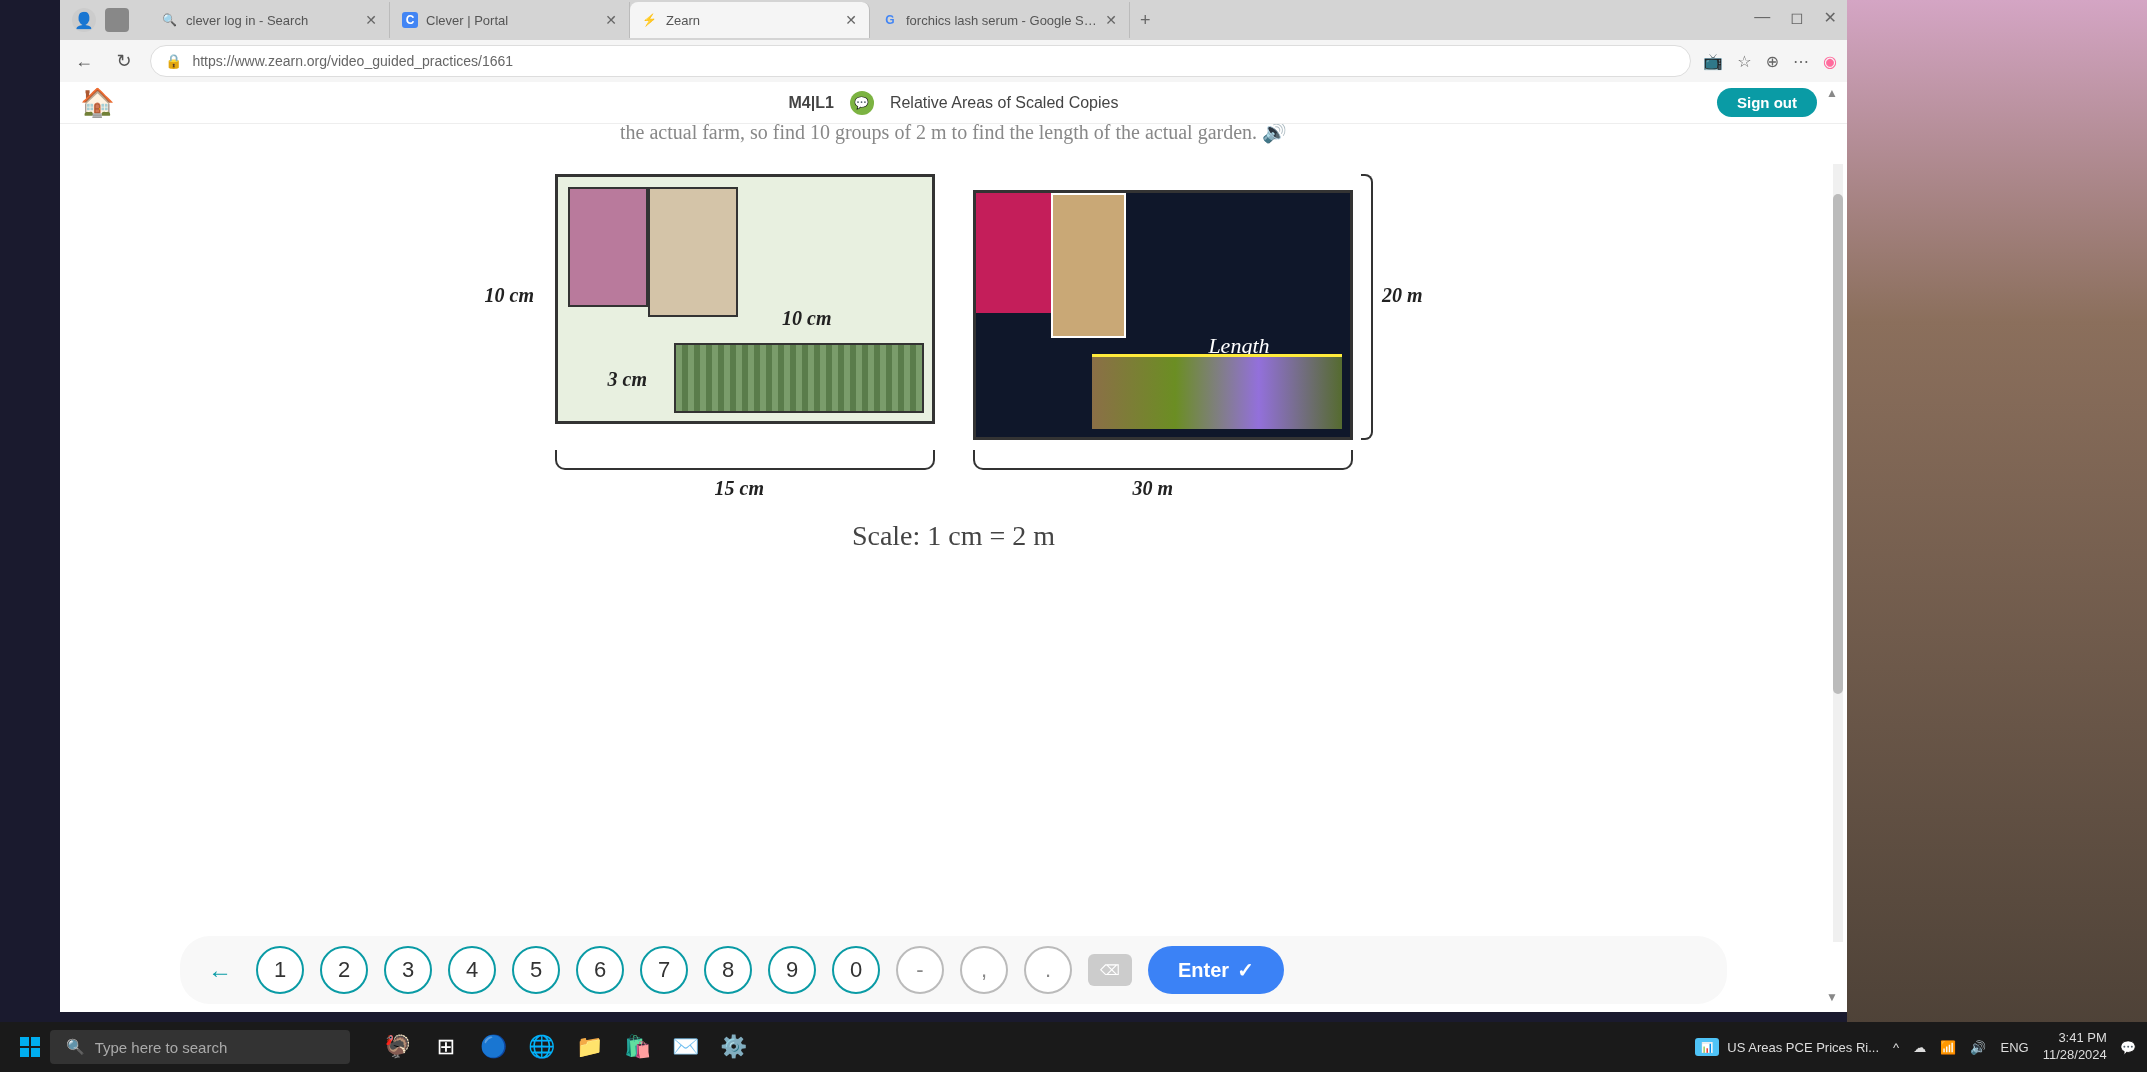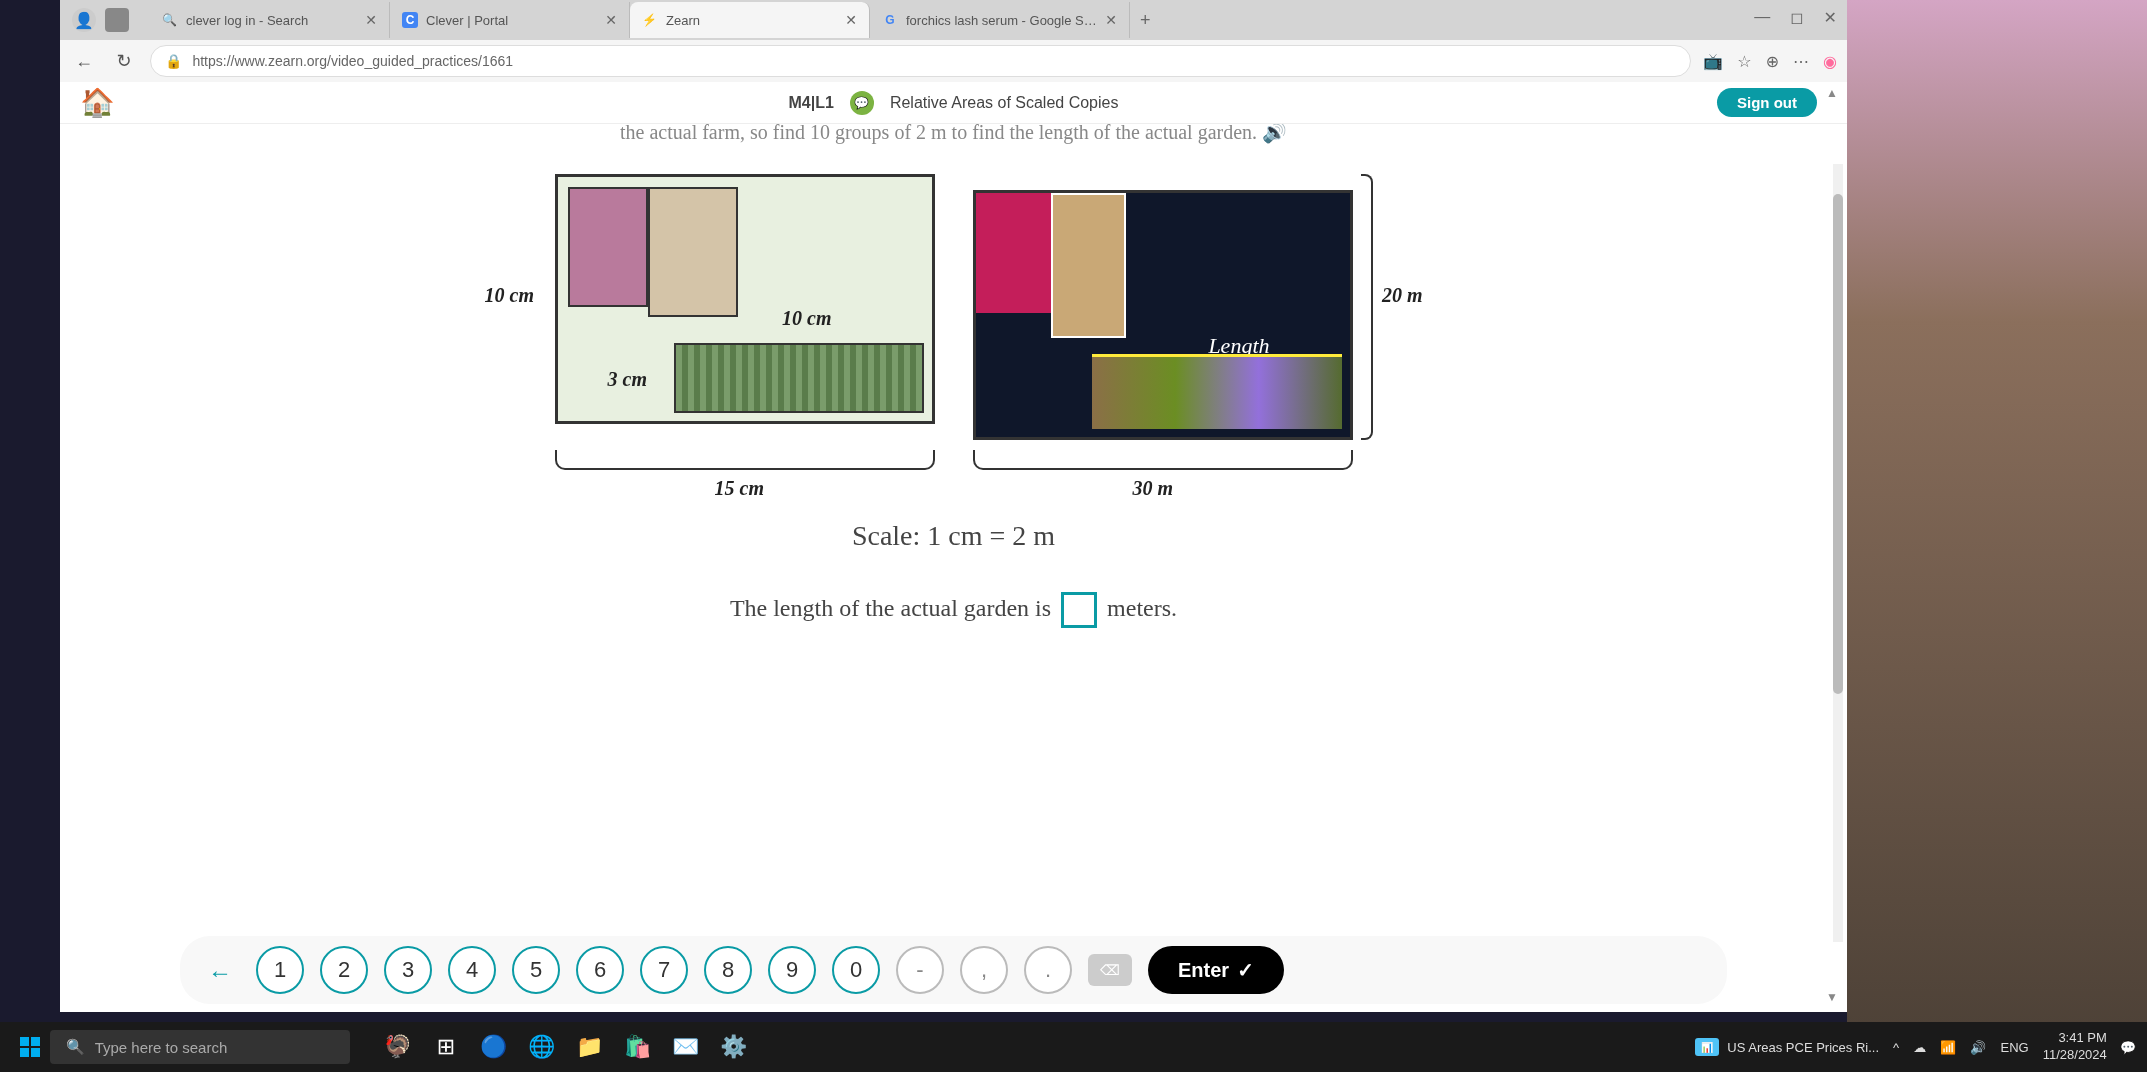--- a/index.html
+++ b/index.html
@@ -441,21 +441,21 @@
       border-radius: 6px;
       color: white;
       display: flex;
       align-items: center;
       justify-content: center;
       cursor: pointer;
       font-size: 14px;
     }
     
     .enter-btn {
-      background: #000000;
+      background: #3b82f6;
       color: white;
       border: none;
       padding: 12px 30px;
       border-radius: 24px;
       font-size: 20px;
       font-weight: 600;
       cursor: pointer;
       display: flex;
       align-items: center;
       gap: 8px;
@@ -679,25 +679,20 @@
         </div>
         <div class="bracket-right"></div>
         <span class="dim-label" style="right:-70px;top:110px">20 m</span>
         <div class="bracket-bottom"></div>
         <span class="dim-label" style="bottom:-60px;left:160px">30 m</span>
       </div>
     </div>
 
     <div class="scale-text">Scale: 1 cm = 2 m</div>
 
-    <div class="question-text">
-      <span>The length of the actual garden is</span>
-      <span class="answer-box"></span>
-      <span>meters.</span>
-    </div>
 
     <div class="number-pad">
       <div class="back-arrow">←</div>
       <button class="num-btn">1</button>
       <button class="num-btn">2</button>
       <button class="num-btn">3</button>
       <button class="num-btn">4</button>
       <button class="num-btn">5</button>
       <button class="num-btn">6</button>
       <button class="num-btn">7</button>

